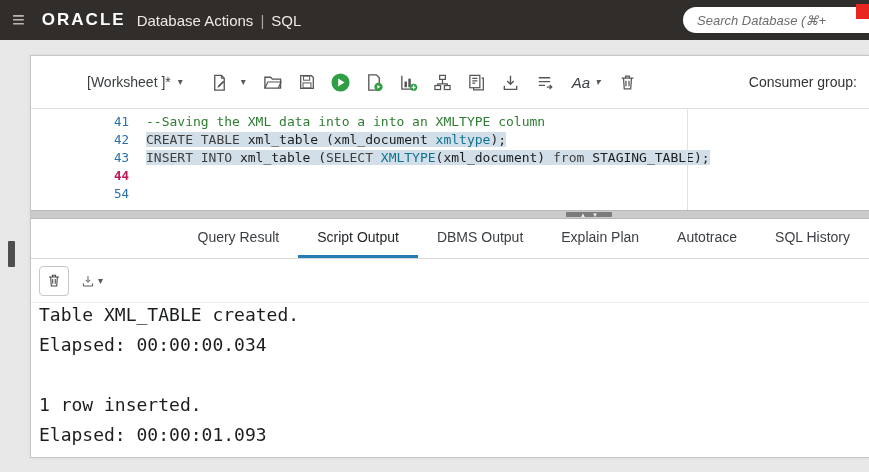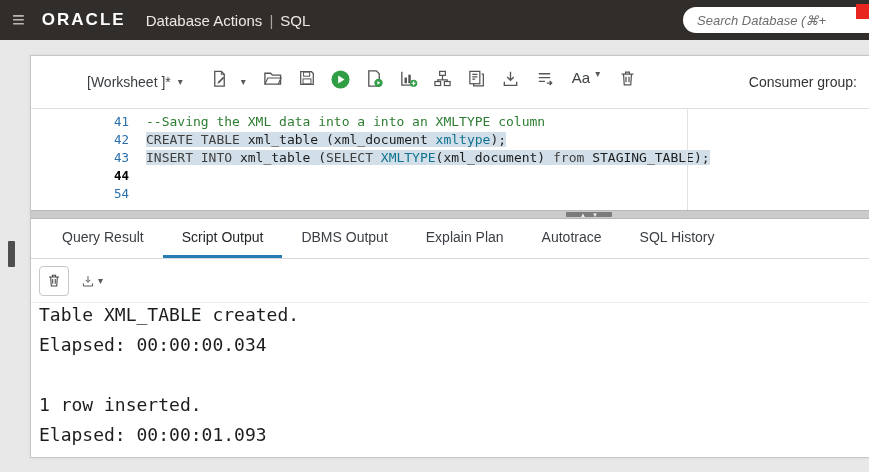--- a/index.html
+++ b/index.html
@@ -3,59 +3,59 @@
 <meta charset="utf-8">
 <style>
   html,body{margin:0;padding:0;}
   body{font-family:"Liberation Sans",sans-serif;}
   .screen{position:relative;width:869px;height:472px;background:#e8e8e8;overflow:hidden;}
 
   
   .topbar{position:absolute;left:0;top:0;width:869px;height:40px;background:#312d2a;display:flex;align-items:center;z-index:5;}
   .hamburger{color:#b9b5b1;font-size:22px;margin-left:12px;line-height:1;cursor:pointer;}
   .brand{color:#ffffff;font-weight:700;font-size:17px;letter-spacing:2px;margin-left:17px;}
-  .product{color:#ece9e6;font-size:15px;margin-left:20px;display:flex;align-items:center;}
+  .product{color:#ece9e6;font-size:15px;margin-left:11px;display:flex;align-items:center;}
   .pipe{margin:0 7px;color:#a9a5a1;}
   .search{position:absolute;left:683px;top:7px;width:200px;height:26px;border-radius:13px;border:none;outline:none;padding:0 14px;font-size:13px;font-style:italic;color:#444;background:#fff;font-family:"Liberation Sans",sans-serif;box-sizing:border-box;}
   .search::placeholder{color:#6d6d6d;font-style:italic;}
   .badge{position:absolute;left:856px;top:4px;width:13px;height:15px;background:#e8261f;z-index:7;cursor:pointer;}
 
   
   .panel{position:absolute;left:30px;top:55px;width:839px;height:403px;background:#fff;border:1px solid #c6c6c6;border-right:none;box-sizing:border-box;box-shadow:0 0 3px rgba(0,0,0,.08);}
 
   
   .wtoolbar{position:absolute;left:0;top:0;right:0;height:53px;border-bottom:1px solid #dedede;display:flex;align-items:center;padding-left:56px;box-sizing:border-box;}
   .ws-btn{font-size:14px;color:#3c4043;display:flex;align-items:center;gap:7px;margin-right:24px;cursor:pointer;white-space:nowrap;}
   .caret{font-size:10px;color:#5a5a5a;line-height:1;}
-  .icon-btn{background:none;border:none;padding:0;width:26px;height:26px;display:flex;align-items:flex-start;justify-content:center;margin-right:8px;cursor:pointer;}
+  .icon-btn{background:none;border:none;padding:0;width:26px;height:26px;display:flex;align-items:center;justify-content:center;margin-right:8px;cursor:pointer;font-style:italic;}
   .drop-caret{margin-right:14px;cursor:pointer;}
   .aa{width:auto;gap:5px;font-size:15px;color:#3c4043;margin-left:6px;margin-right:14px;}
   .consumer{margin-left:auto;padding-right:12px;font-size:14px;color:#333;white-space:nowrap;}
 
   
   .editor{position:absolute;left:0;top:53px;right:0;height:101px;font-family:"DejaVu Sans Mono",monospace;font-size:13px;background:#fff;cursor:text;}
   .ed-lines{padding-top:4px;}
   .ed-row{display:flex;height:18px;line-height:18px;}
   .ed-num{width:75px;text-align:right;padding-right:17px;box-sizing:border-box;color:#2a6fae;font-size:12.5px;flex:none;margin-left:40px;}
-  .ed-num.cur{color:#000000;font-weight:700;}
+  .ed-num.cur{color:#be185d;font-weight:700;}
   .ed-code{white-space:pre;}
   .sel{background:#d3dfe8;}
   .tk-comment{color:#2e7d32;}
   .tk-keyword{color:#404040;}
   .tk-type{color:#0e7490;}
   .tk-plain{color:#1b1d1f;}
   .print-margin{position:absolute;left:656px;top:0;bottom:0;width:1px;background:#e2e2e2;}
 
   
   .hsplit{position:absolute;left:0;top:154px;right:0;height:9px;background:#cbcbcb;border-top:1px solid #b9b9b9;border-bottom:1px solid #b9b9b9;box-sizing:border-box;cursor:row-resize;}
   .grip{position:absolute;left:535px;top:1px;width:46px;height:5px;background:#7b7b7b;border-radius:1px;display:flex;align-items:center;justify-content:center;gap:6px;}
   .grip span{color:#efefef;font-size:6px;line-height:1;}
 
   
-  .tabbar{position:absolute;left:0;top:163px;right:0;height:40px;border-bottom:1px solid #d8d8d8;display:flex;align-items:stretch;padding-left:12px;box-sizing:border-box;}
+  .tabbar{position:absolute;left:0;top:163px;right:0;height:40px;border-bottom:1px solid #d8d8d8;display:flex;align-items:stretch;padding-left:12px;box-sizing:border-box;justify-content:flex-end;}
   .tab{display:flex;align-items:center;padding:0 19px;font-size:14px;color:#3b3f44;border-bottom:3px solid transparent;box-sizing:border-box;cursor:pointer;white-space:nowrap;}
   .tab.active{border-bottom-color:#267db3;color:#24272a;}
 
   
   .otoolbar{position:absolute;left:0;top:203px;right:0;height:44px;display:flex;align-items:center;padding-left:8px;box-sizing:border-box;border-bottom:1px solid #ececec;}
   .sq-btn{width:30px;height:30px;border:1px solid #c8c8c8;border-radius:4px;background:#fff;display:flex;align-items:center;justify-content:center;cursor:pointer;}
   .plain-btn{width:34px;height:30px;border:none;background:none;display:flex;align-items:center;justify-content:center;margin-left:6px;cursor:pointer;gap:3px;}
 
   
   .output{position:absolute;left:0;top:247px;right:0;bottom:0;padding:4px 0 0 8px;font-family:"DejaVu Sans Mono",monospace;font-size:18px;line-height:15px;color:#1b1d1f;overflow:hidden;}

